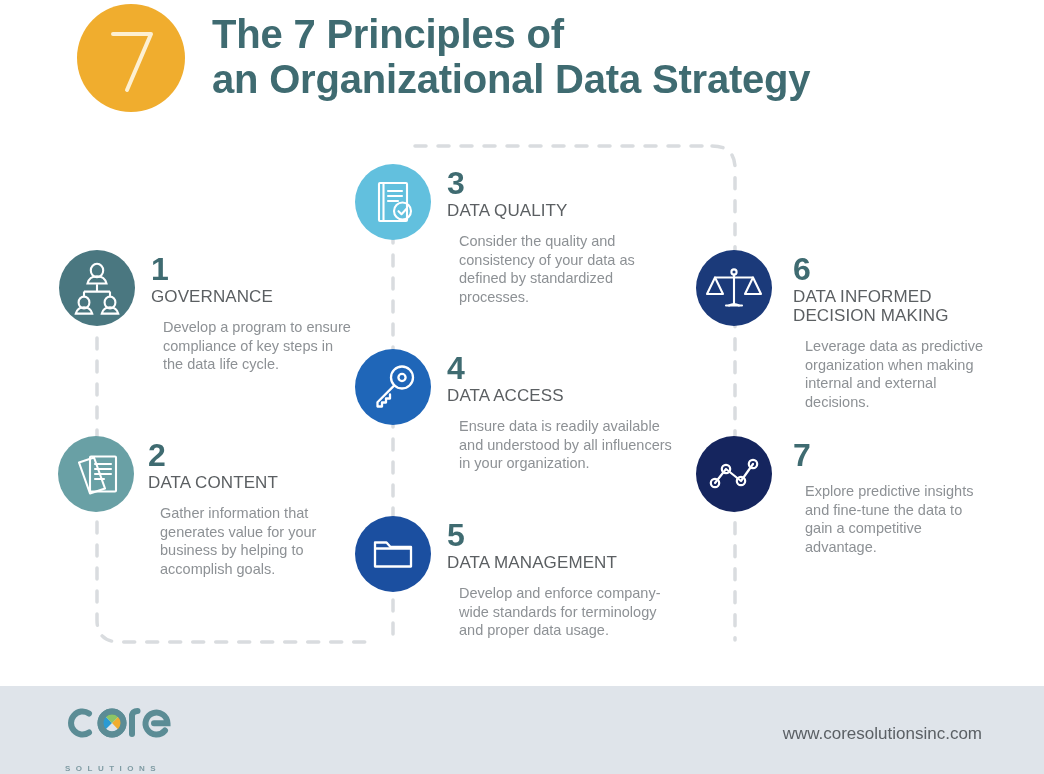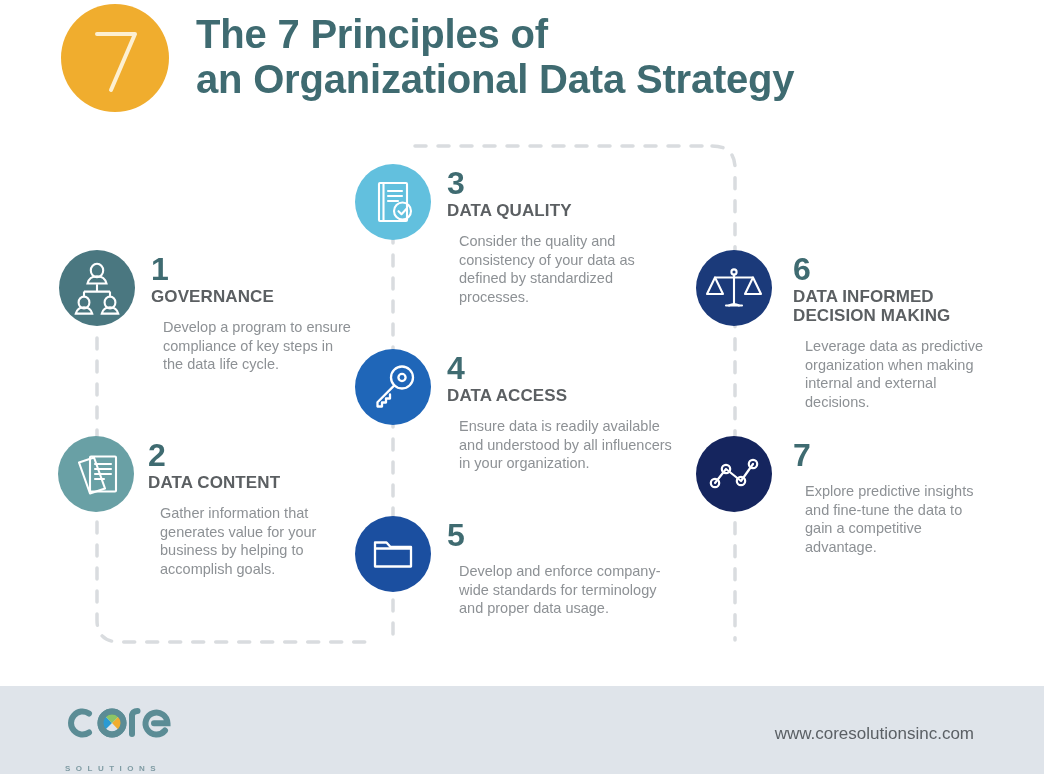--- a/index.html
+++ b/index.html
@@ -5,21 +5,21 @@
   html,body{margin:0;padding:0;}
   body{
     width:1044px;height:774px;
     background:#ffffff;
     font-family:"Liberation Sans","DejaVu Sans",sans-serif;
     overflow:hidden;position:relative;
   }
   .stage{position:absolute;inset:0;}
 
   
-  .header{position:absolute;left:0;top:0;width:1025px;height:130px;}
+  .header{position:absolute;left:16px;top:0;width:1025px;height:130px;}
   .badge{
     position:absolute;left:61px;top:4px;width:108px;height:108px;
     border-radius:50%;background:#f0ad2e;
   }
   .badge svg{position:absolute;left:0;top:0;}
   .title{
     position:absolute;left:196px;top:12px;width:760px;
     color:#3f6b71;font-size:40px;line-height:45px;font-weight:bold;
     letter-spacing:-0.2px;
   }
@@ -33,40 +33,40 @@
   .circle{
     position:absolute;left:0;top:0;width:76px;height:76px;border-radius:50%;
   }
   .circle svg{position:absolute;left:0;top:0;}
   .body{position:absolute;}
   .num{
     font-size:32px;font-weight:bold;color:#3f6b71;line-height:30px;
     margin:0 0 3px 0;
   }
   .name{
-    font-size:17px;font-weight:bold;color:#5b5f62;line-height:19px;
+    font-size:17px;font-weight:normal;color:#5b5f62;line-height:19px;
     margin:0 0 5px 0;letter-spacing:0.1px;
   }
   .desc{
     font-size:14.5px;color:#8d9195;line-height:18.5px;margin:12px;
   }
 
   
   .footer{
     position:absolute;left:0;top:686px;width:1044px;height:88px;
     background:#dfe4ea;
   }
   .logo{position:absolute;left:62px;top:14px;}
   .logo-word{position:relative;width:140px;height:46px;}
   .logo-sub{
     position:absolute;left:3px;top:64px;
     font-size:8px;letter-spacing:5.5px;color:#7f9ba3;font-weight:bold;
   }
   .site{
-    position:absolute;right:70px;top:38px;
+    position:absolute;right:62px;top:38px;
     font-size:17px;color:#5b6065;
   }
 </style>
 </head>
 <body>
 
 <div class="stage">
 
   <div class="header">
     <div class="badge">
@@ -172,20 +172,21 @@
     <div class="circle" style="background:#1b4fa0;">
       <svg width="76" height="76" viewBox="0 0 76 76" aria-hidden="true">
         <g fill="none" stroke="#ffffff" stroke-width="2.3" stroke-linejoin="round">
           <path d="M20 50.5 V26.5 h11.5 l4 4.5 H56 v19.5 z"></path>
           <path d="M20 32.5 h36"></path>
         </g>
       </svg>
     </div>
     <div class="body" style="left:92px;top:4px;width:240px;">
       <div class="num">5</div>
+      <div class="name">DATA MANAGEMENT</div>
       <div class="desc">Develop and enforce company-wide standards for terminology and proper data usage.</div>
     </div>
   </div>
 
   <div class="item" style="left:696px;top:250px;width:310px;">
     <div class="circle" style="background:#1b3a7a;">
       <svg width="76" height="76" viewBox="0 0 76 76" aria-hidden="true">
         <g fill="none" stroke="#ffffff" stroke-width="2.1" stroke-linejoin="round" stroke-linecap="round">
           <circle cx="38" cy="22" r="2.6"></circle>
           <path d="M38 24.6 V55"></path>

